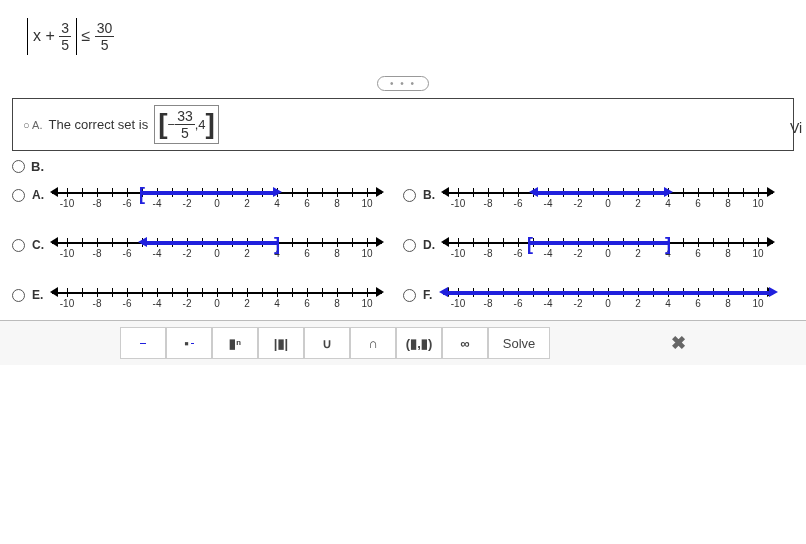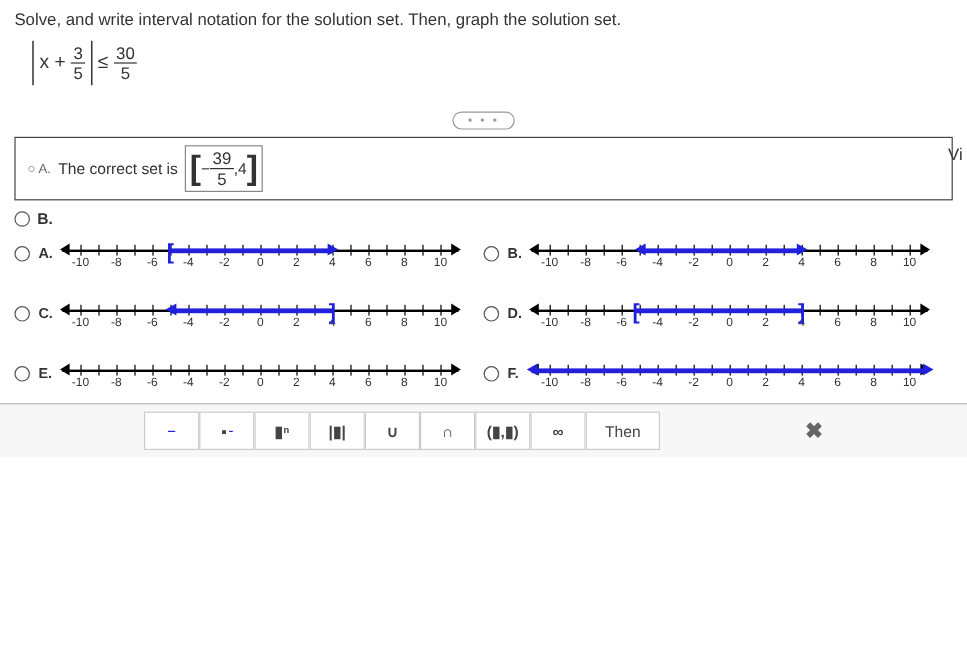--- a/index.html
+++ b/index.html
@@ -195,21 +195,20 @@
   display:inline-block; text-align:center; vertical-align:middle; font-size:10px; color:#2020dd;
 }
 .tiny-frac span { display:block; }
 .tiny-frac .n { border-bottom:1px solid #2020dd; }
 </style>
 </head>
 <body>
 
 <div class="main">
 
-<div class="question-text">Solve, and write interval notation for the solution set. Then, graph the solution set.</div>
 
 <div class="inequality">
   <span class="abs-bar">
     <span>x +</span>
     <span class="frac">
       <span class="num">3</span>
       <span class="den">5</span>
     </span>
   </span>
   <span>≤</span>
@@ -222,21 +221,21 @@
 <div class="dots-sep"><span>• • •</span></div>
 
 <div class="answer-box">
   <div class="row1">
     <span style="font-size:11px;color:#666;">○ A.</span>
     <span>The correct set is</span>
     <span class="input-brackets">
       <span class="lbracket">[</span>
       <span>−</span>
       <span class="frac">
-        <span class="num">39</span>
+        <span class="num">33</span>
         <span class="den">5</span>
       </span>
       <span>,4</span>
       <span class="rbracket">]</span>
     </span>
   </div>
 </div>
 
 <div class="radio-row">
   <span class="radio"></span>
@@ -511,17 +510,17 @@
   <div class="tbtn">▪<span class="tiny-frac" style="margin-left:2px">
         <span class="n">&nbsp;</span>
         <span>&nbsp;</span>
       </span></div>
   <div class="tbtn">▮ⁿ</div>
   <div class="tbtn">|▮|</div>
   <div class="tbtn">∪</div>
   <div class="tbtn">∩</div>
   <div class="tbtn">(▮,▮)</div>
   <div class="tbtn">∞</div>
-  <div class="tbtn more">Then</div>
+  <div class="tbtn more">Solve</div>
   <div class="close">✖</div>
 </div>
 
 <div class="sidebar-stub">Vi</div>
 
 </body></html>

